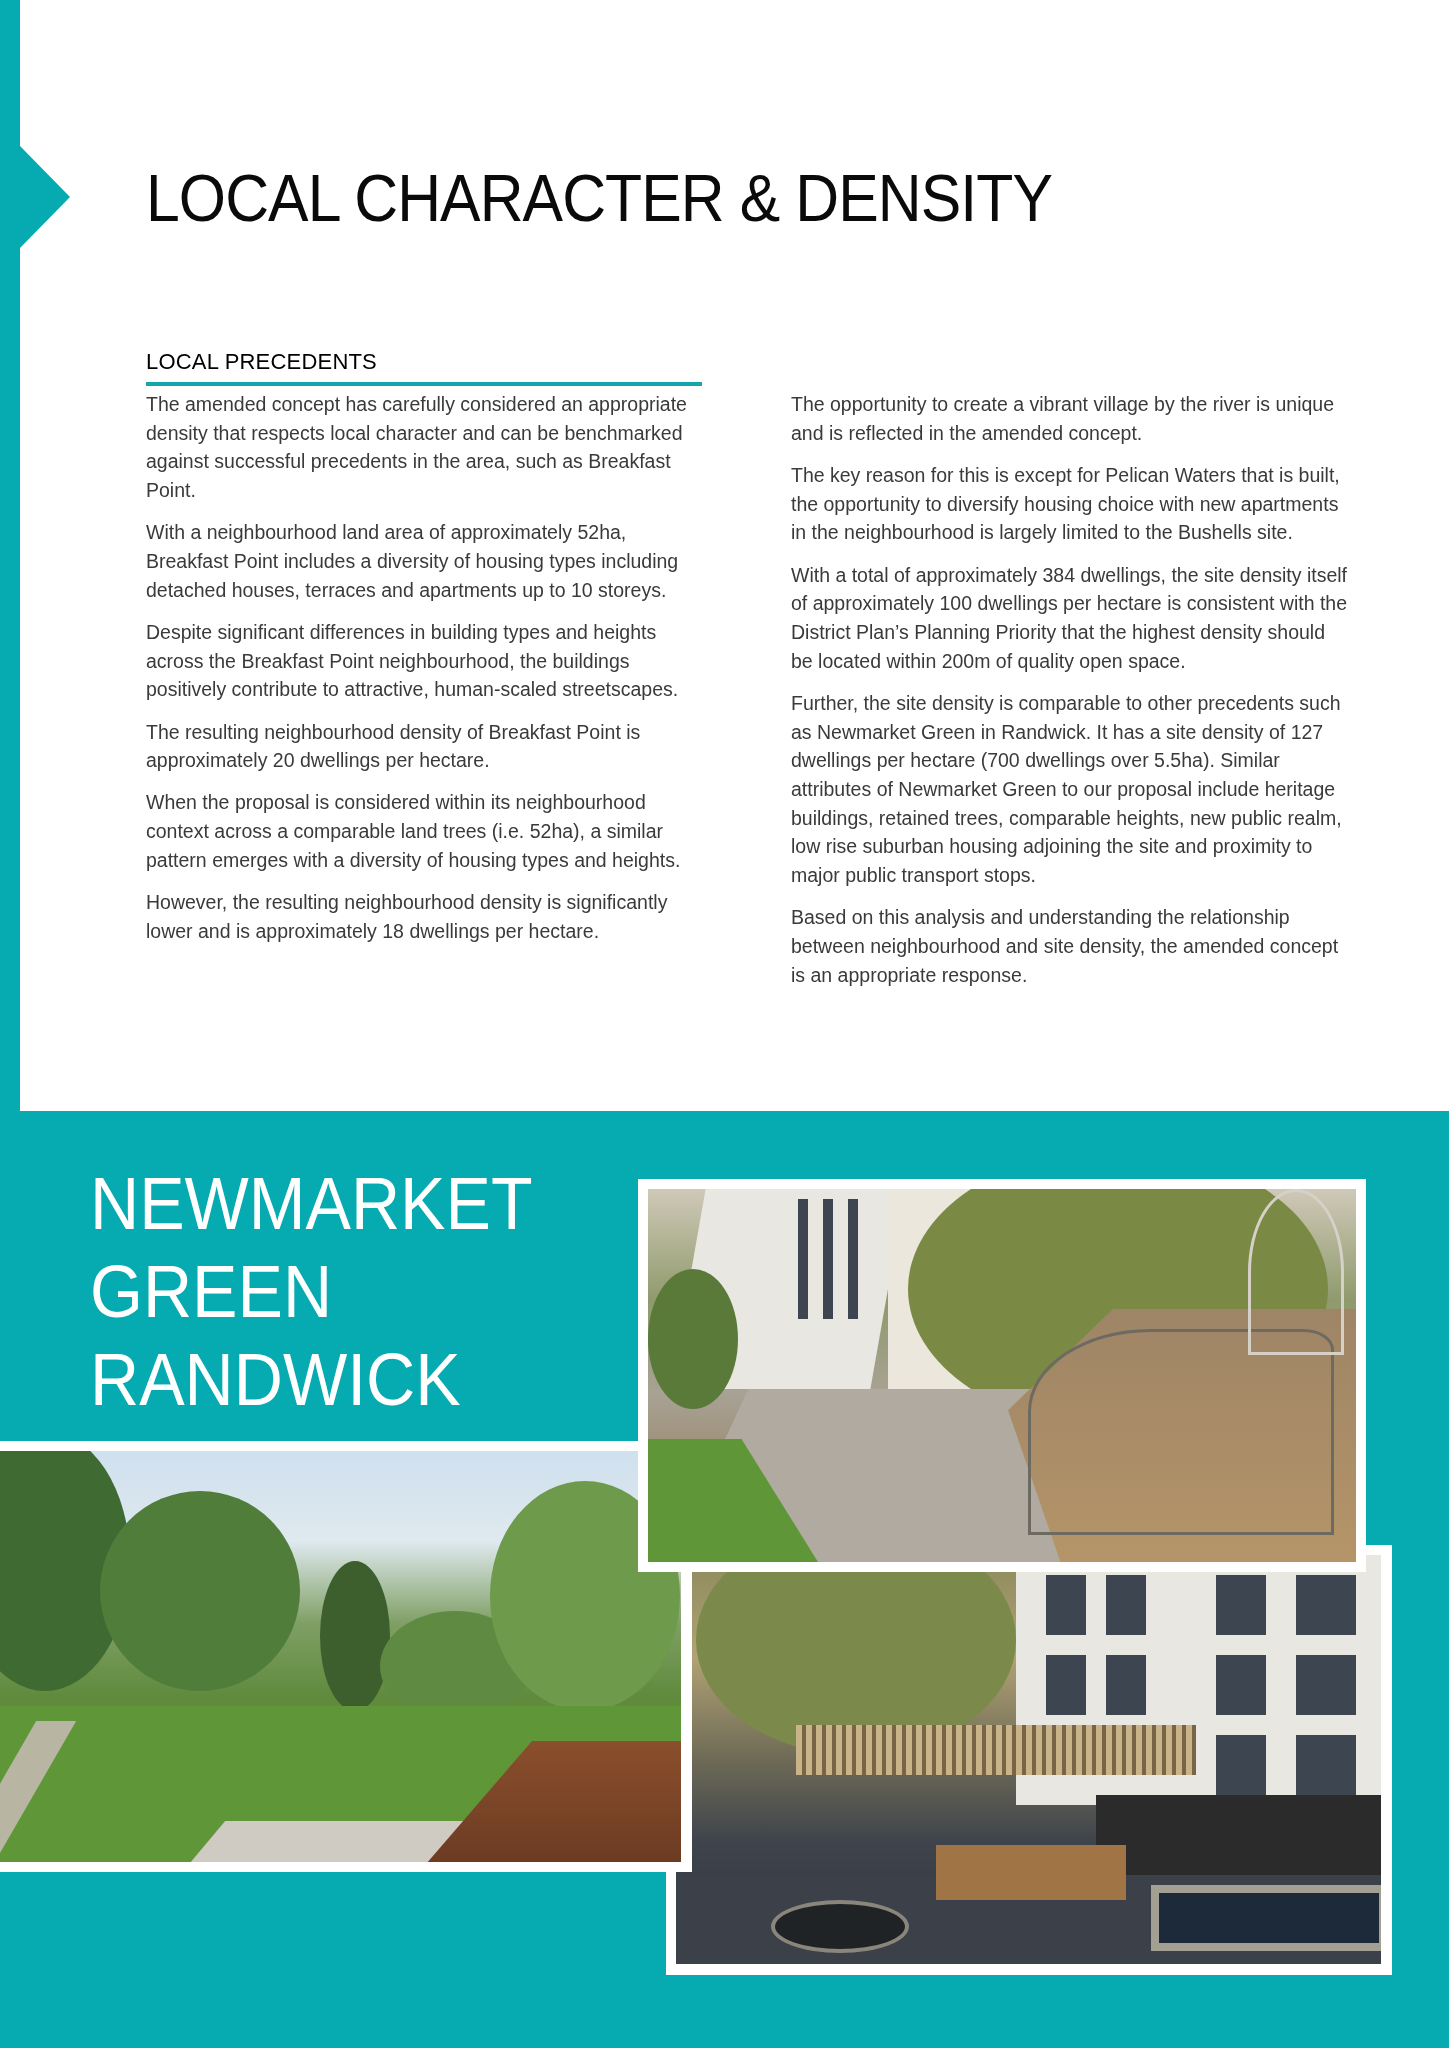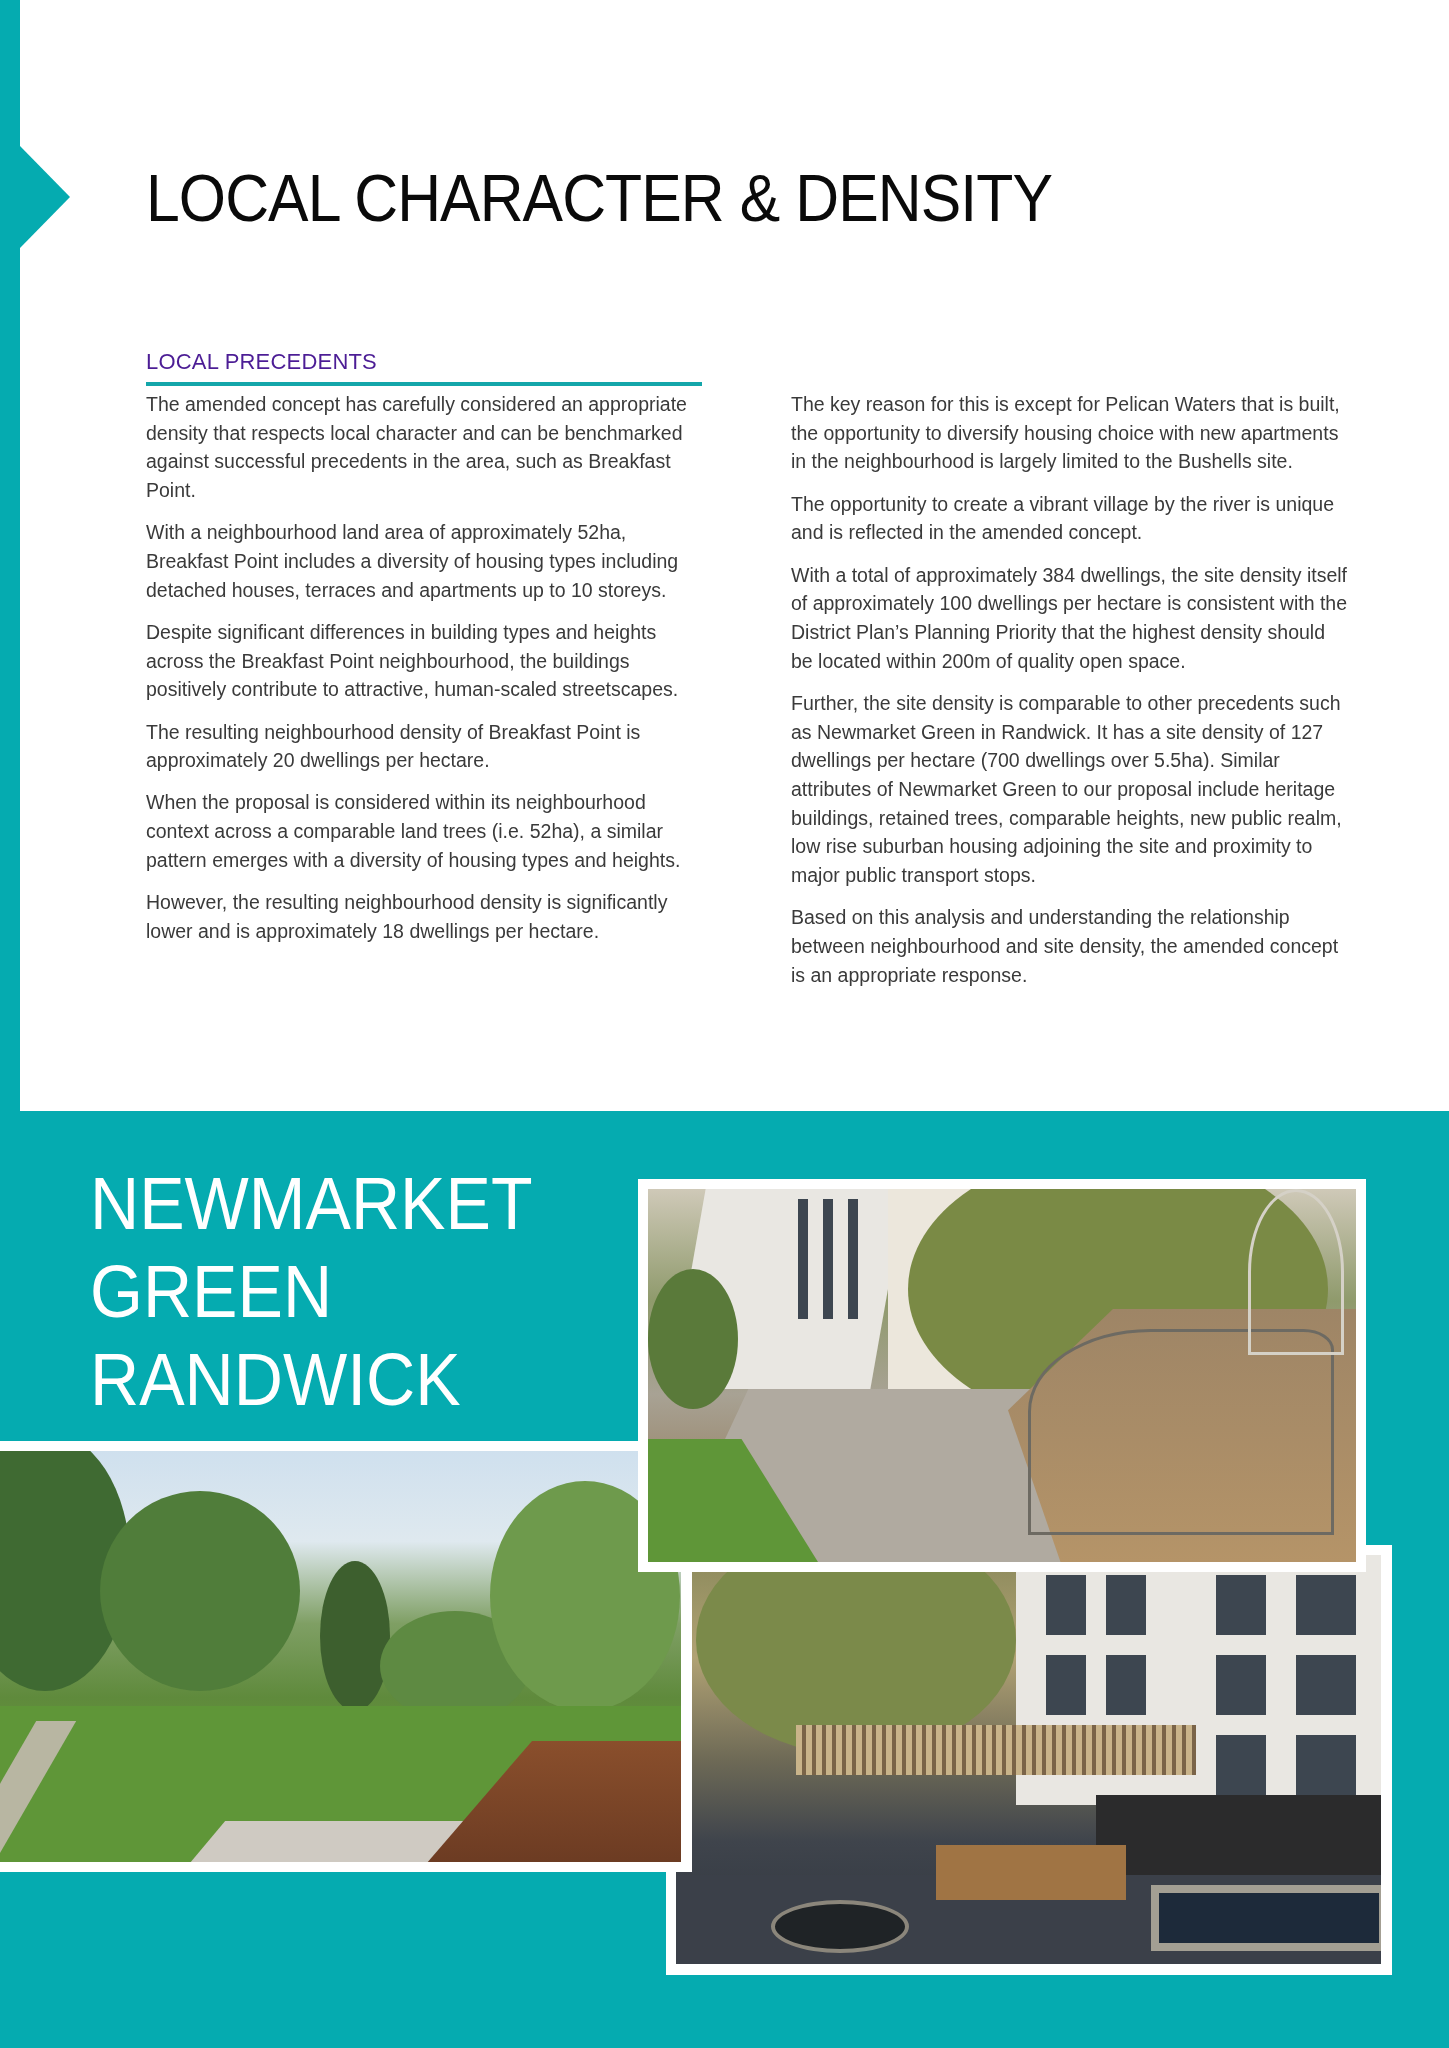--- a/index.html
+++ b/index.html
@@ -4,21 +4,21 @@
 <style>
   html, body { margin: 0; padding: 0; }
   body { width: 1449px; height: 2048px; position: relative; background: #05abb0; overflow: hidden; font-family: "Liberation Sans", sans-serif; }
   .top-section { position: absolute; left: 0; top: 0; width: 1449px; height: 1111px; background: #ffffff; }
   .side-bar { position: absolute; left: 0; top: 0; width: 20px; height: 1111px; background: #05abb0; }
   .side-arrow { position: absolute; left: 20px; top: 146px; width: 0; height: 0; border-top: 51px solid transparent; border-bottom: 51px solid transparent; border-left: 50px solid #05abb0; }
   .page-title { position: absolute; left: 146px; top: 160px; margin: 0; font-family: "Liberation Sans", sans-serif; font-weight: normal; font-size: 66px; letter-spacing: -1px; color: #0a0a0a; transform: scaleX(0.92); transform-origin: left top; white-space: nowrap; }
   .col { position: absolute; top: 344px; font-family: "Liberation Sans", sans-serif; font-size: 19.5px; line-height: 28.7px; color: #3a3a3a; }
   .col-left { left: 146px; width: 556px; }
   .col-right { left: 791px; top: 390px; width: 560px; }
-  .section-heading { margin: 0; font-size: 22px; font-weight: normal; color: #4c1d95; letter-spacing: 0.2px; line-height: 36px; padding-bottom: 2px; border-bottom: 4px solid #14a6aa; }
+  .section-heading { margin: 0; font-size: 22px; font-weight: normal; color: #000000; letter-spacing: 0.2px; line-height: 36px; padding-bottom: 2px; border-bottom: 4px solid #14a6aa; }
   .col p { margin: 0 0 13.5px 0; }
   .col-left .section-heading { margin-bottom: 4px; }
   .feature-title { position: absolute; left: 90px; top: 1160px; margin: 0; font-family: "Liberation Sans", sans-serif; font-weight: normal; font-size: 74px; line-height: 88px; color: #ffffff; transform: scaleX(0.92); transform-origin: left top; }
   .feature-title span { display: block; }
   .frame { position: absolute; background: #ffffff; }
   .photo { position: absolute; overflow: hidden; }
   .frame-bl { left: 0; top: 1441px; width: 692px; height: 431px; z-index: 2; }
   .photo-bl { left: 0; top: 10px; width: 681px; height: 411px; background: linear-gradient(180deg, #cfe0ee 0%, #dfe9ef 22%, #7f9f64 42%, #5f8a3c 60%, #6a9a3a 80%, #577f30 100%); }
   .frame-br { left: 666px; top: 1545px; width: 726px; height: 430px; z-index: 1; }
   .photo-br { left: 10px; top: 10px; width: 705px; height: 409px; background: linear-gradient(180deg, #8c8a5c 0%, #b1a274 25%, #6e6a56 50%, #3f444c 70%, #2e343d 100%); }
@@ -50,22 +50,22 @@
   <h2 class="section-heading">LOCAL PRECEDENTS</h2>
   <p>The amended concept has carefully considered an appropriate density that respects local character and can be benchmarked against successful precedents in the area, such as Breakfast Point.</p>
   <p>With a neighbourhood land area of approximately 52ha, Breakfast Point includes a diversity of housing types including detached houses, terraces and apartments up to 10 storeys.</p>
   <p>Despite significant differences in building types and heights across the Breakfast Point neighbourhood, the buildings positively contribute to attractive, human-scaled streetscapes.</p>
   <p>The resulting neighbourhood density of Breakfast Point is approximately 20 dwellings per hectare.</p>
   <p>When the proposal is considered within its neighbourhood context across a comparable land trees (i.e. 52ha), a similar pattern emerges with a diversity of housing types and heights.</p>
   <p>However, the resulting neighbourhood density is significantly lower and is approximately 18 dwellings per hectare.</p>
 </div>
 
 <div class="col col-right">
+  <p>The opportunity to create a vibrant village by the river is unique and is reflected in the amended concept.</p>
   <p>The key reason for this is except for Pelican Waters that is built, the opportunity to diversify housing choice with new apartments in the neighbourhood is largely limited to the Bushells site.</p>
-  <p>The opportunity to create a vibrant village by the river is unique and is reflected in the amended concept.</p>
   <p>With a total of approximately 384 dwellings, the site density itself of approximately 100 dwellings per hectare is consistent with the District Plan’s Planning Priority that the highest density should be located within 200m of quality open space.</p>
   <p>Further, the site density is comparable to other precedents such as Newmarket Green in Randwick.  It has a site density of 127 dwellings per hectare (700 dwellings over 5.5ha).  Similar attributes of Newmarket Green to our proposal include heritage buildings, retained trees, comparable heights, new public realm, low rise suburban housing adjoining the site and proximity to major public transport stops.</p>
   <p>Based on this analysis and understanding the relationship between neighbourhood and site density, the amended concept is an appropriate response.</p>
 </div>
 
 <h2 class="feature-title">
   <span>NEWMARKET</span>
   <span>GREEN</span>
   <span>RANDWICK</span>
 </h2>

